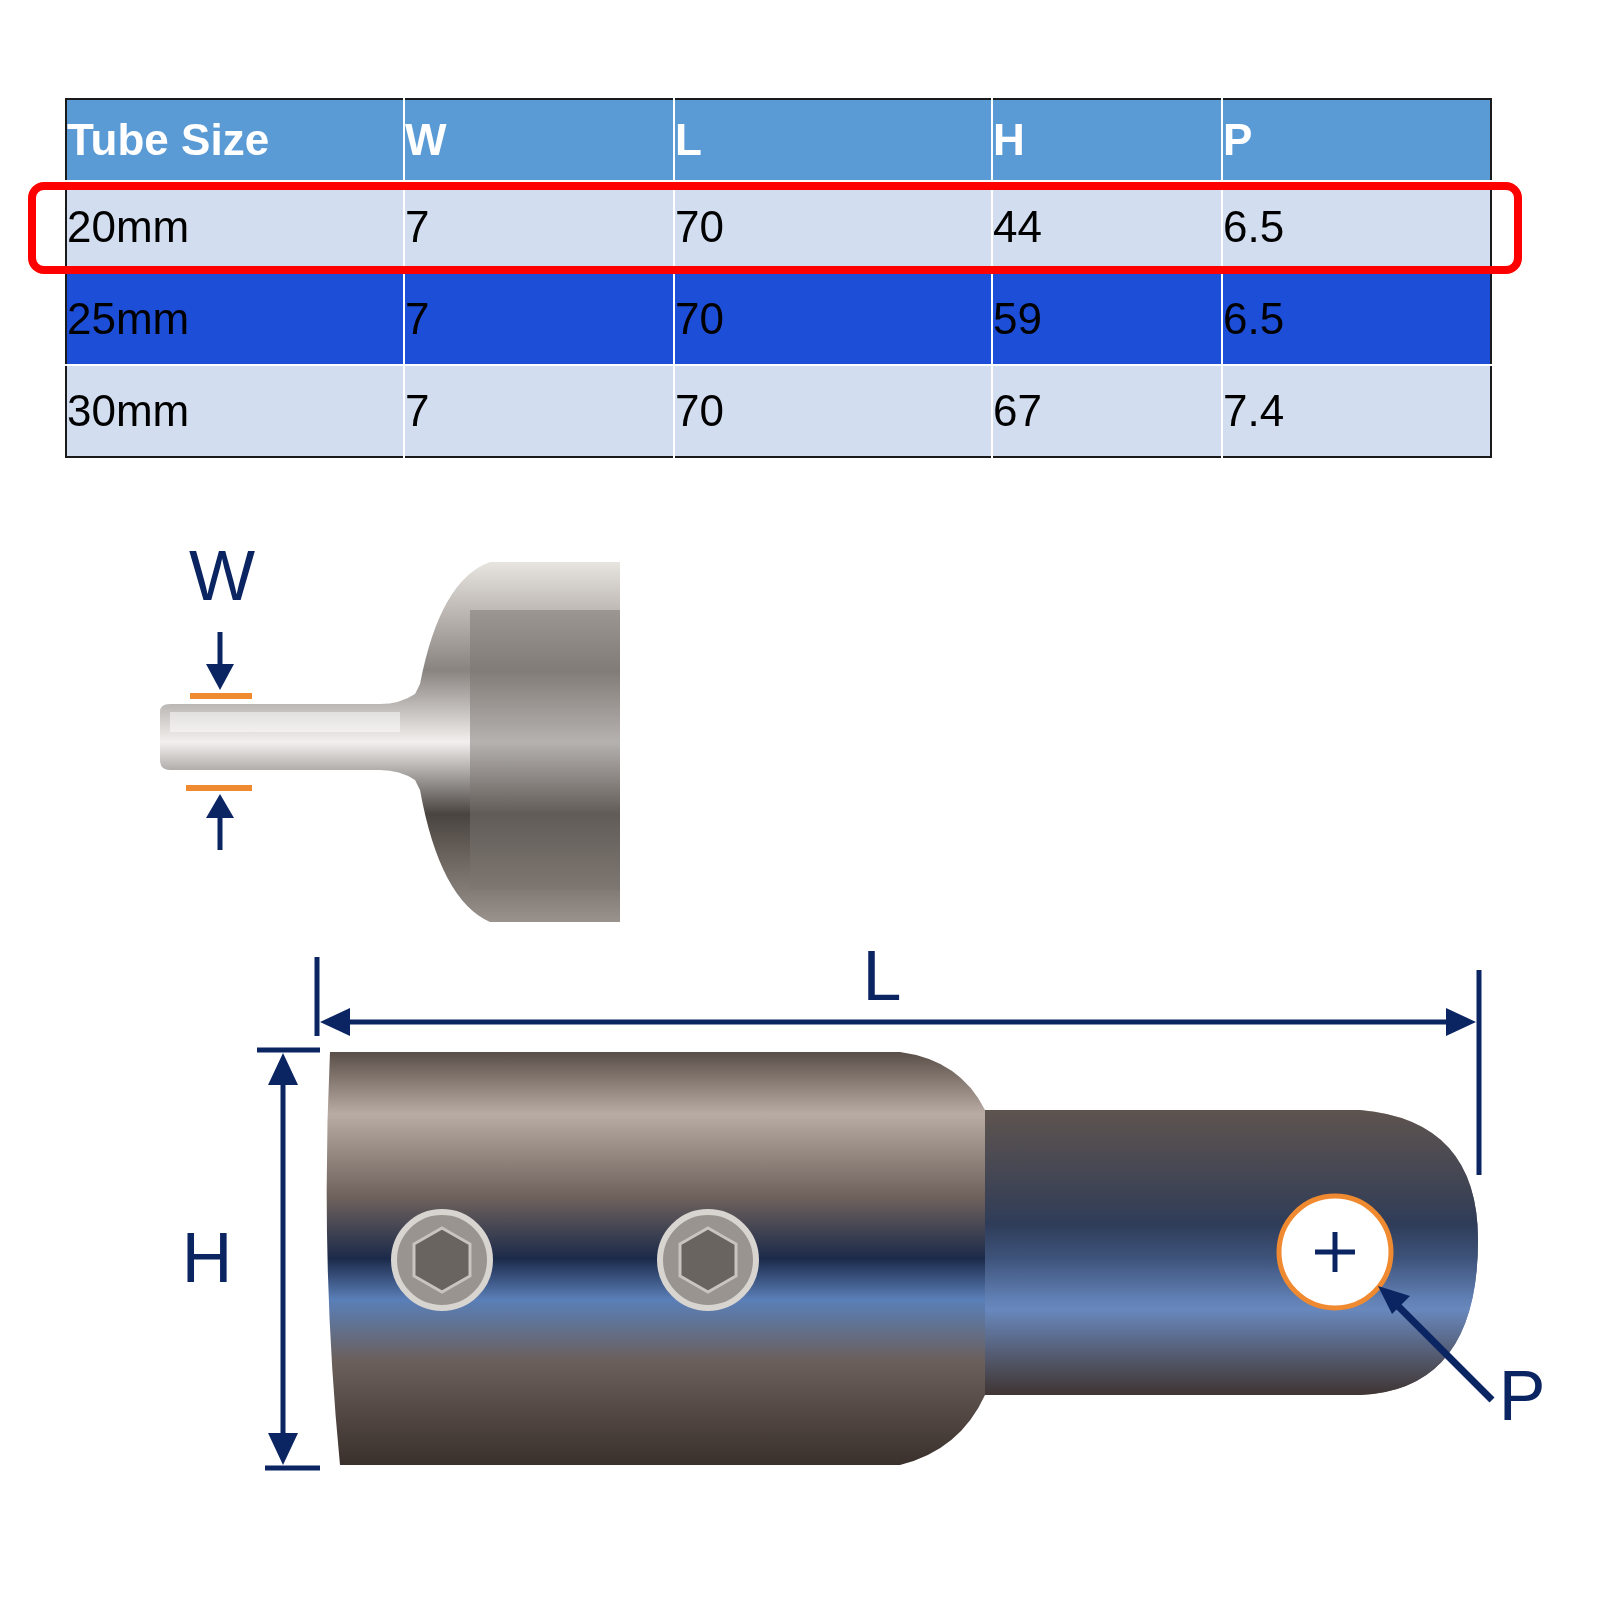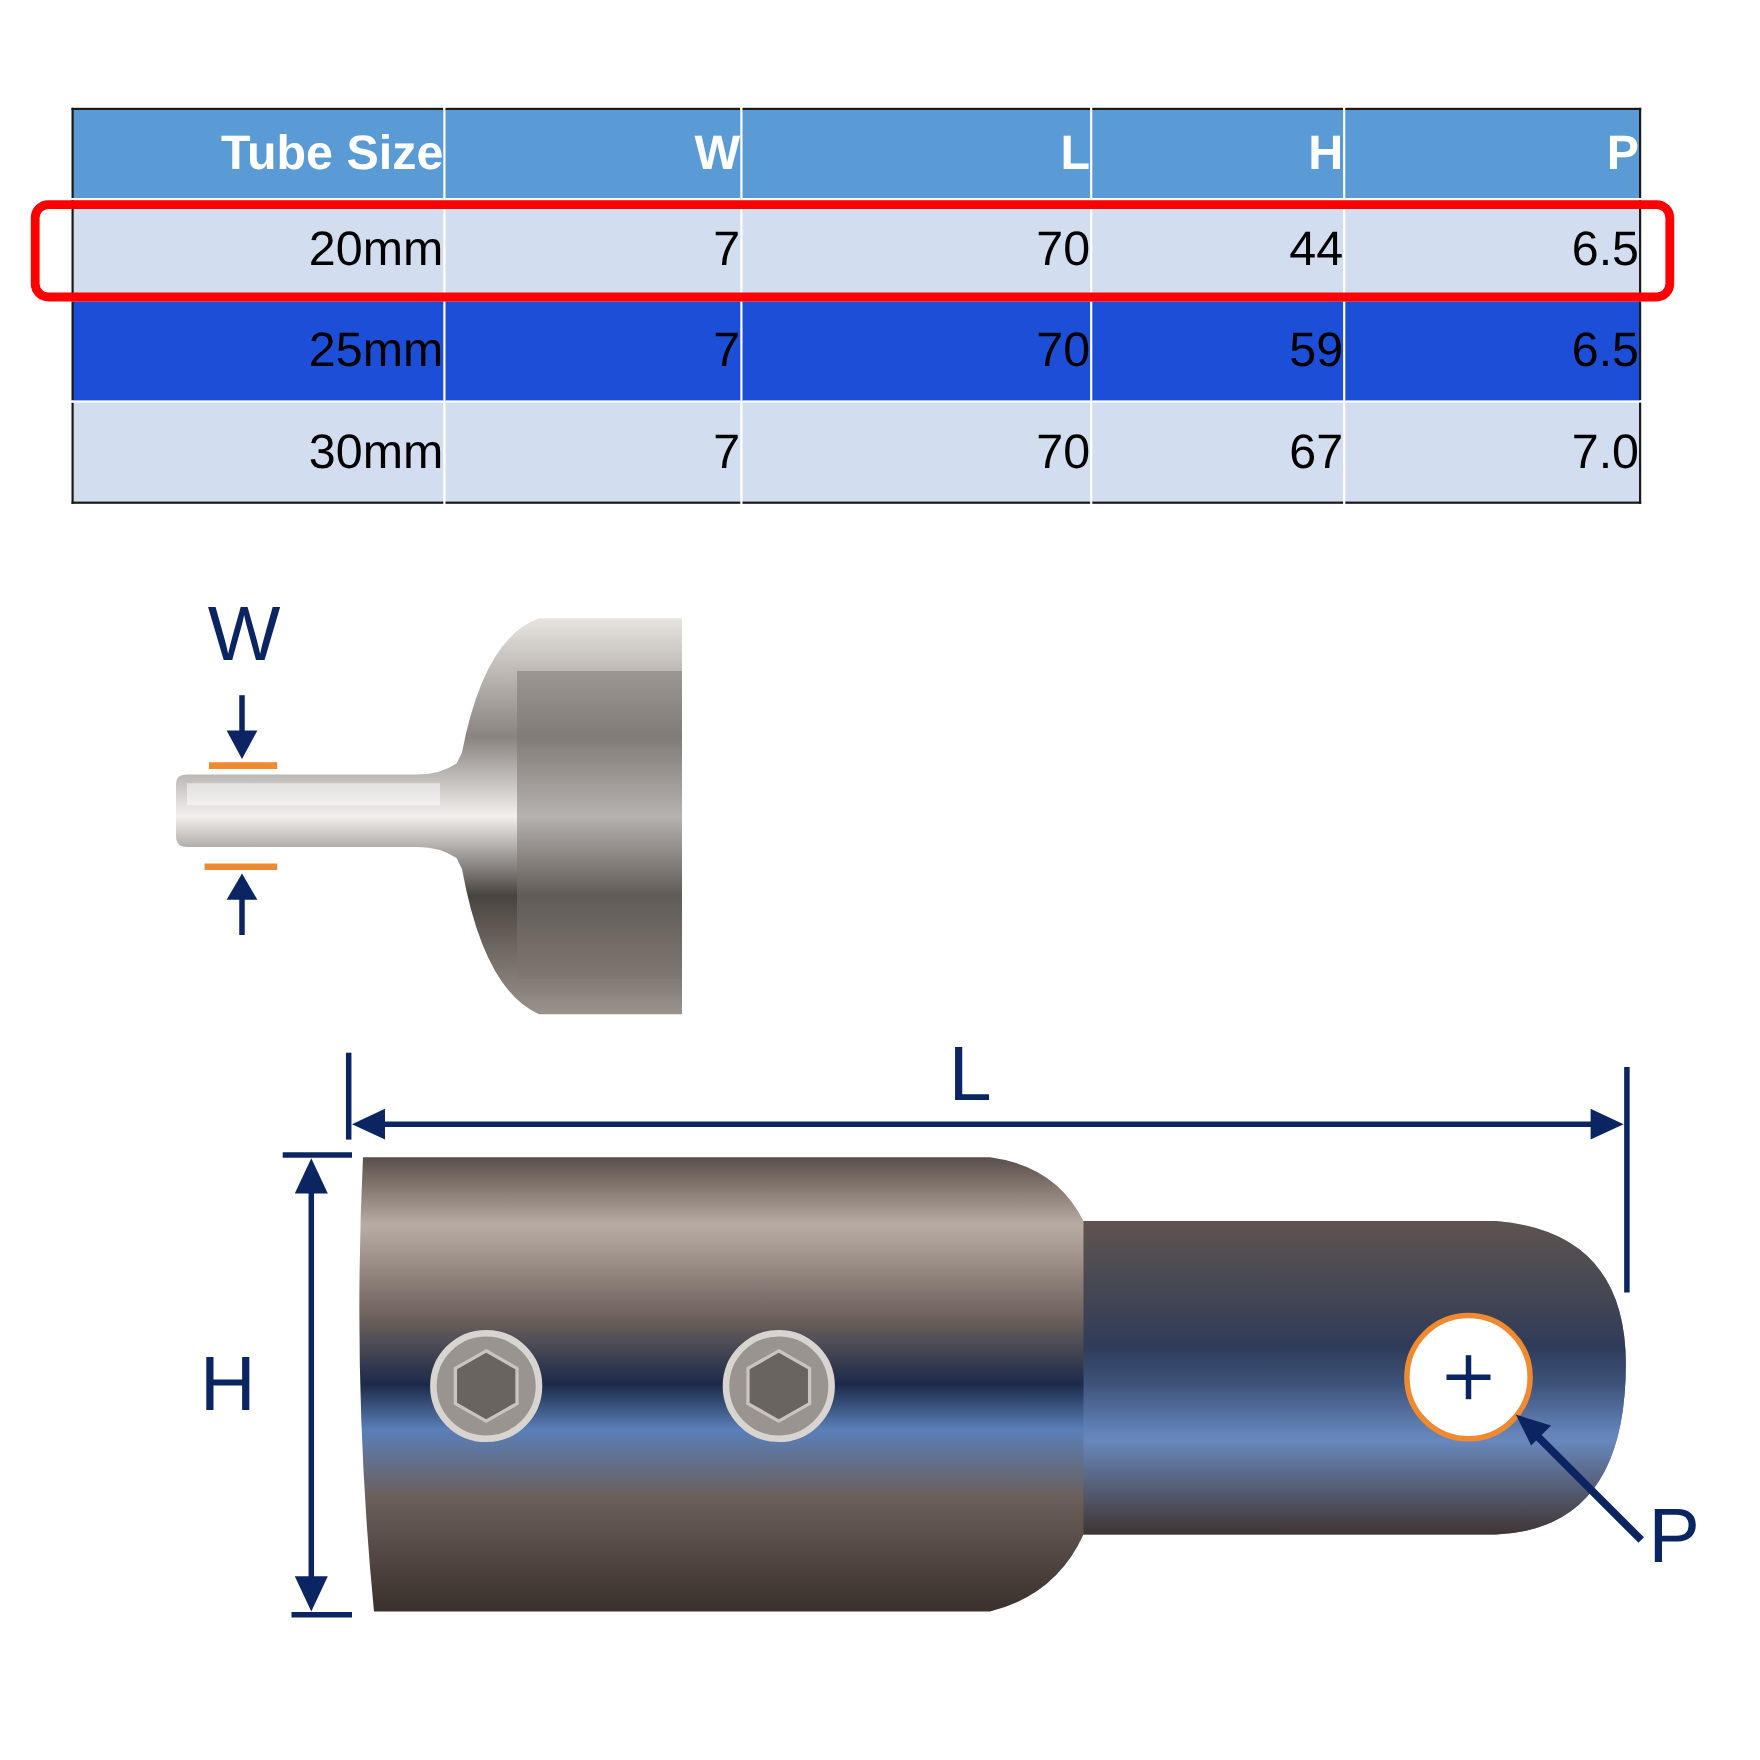--- a/index.html
+++ b/index.html
@@ -1,18 +1,18 @@
 <!DOCTYPE html>
 <html><head>
 <meta charset="utf-8">
 <style>
   html, body { margin:0; padding:0; background:#ffffff; }
   body { width:1600px; height:1600px; position:relative; overflow:hidden; font-family:"Liberation Sans", "DejaVu Sans", sans-serif; }
   .spec-table { position:absolute; left:65px; top:98px; width:1427px; border:2px solid #1a1a1a; border-collapse:collapse; table-layout:fixed; }
-  .spec-table th, .spec-table td { text-align:right; border-right:2px solid #ffffff; padding:0; }
+  .spec-table th, .spec-table td { text-align:left; border-right:2px solid #ffffff; padding:0; }
   .spec-table th:last-child, .spec-table td:last-child { border-right:none; }
   .spec-table th { background:#5b9bd5; color:#ffffff; font-weight:bold; font-size:44px; height:80px; }
   .spec-table td { color:#000000; font-size:44px; height:90px; border-top:2px solid #ffffff; }
   .row-odd td { background:#d2ddef;margin-top:36px; }
   .row-even td { background:#1d4ed8; }
   .highlight { position:absolute; left:28px; top:182px; width:1494px; height:92px; border:8px solid #ff0000; border-radius:16px; box-sizing:border-box; }
   .diagram { position:absolute; left:0; top:500px; width:1600px; height:1100px; }
   .lbl { font-family:"Liberation Sans", sans-serif; fill:#0b2462; font-size:70px; }
 </style>
 </head>
@@ -41,21 +41,21 @@
       <td>7</td>
       <td>70</td>
       <td>59</td>
       <td>6.5</td>
     </tr>
     <tr class="row-odd">
       <td>30mm</td>
       <td>7</td>
       <td>70</td>
       <td>67</td>
-      <td>7.0</td>
+      <td>7.4</td>
     </tr>
   </tbody>
 </table>
 
 <div class="highlight"></div>
 
 <svg class="diagram" viewBox="0 500 1600 1100">
   <defs>
     <linearGradient id="steel" x1="0" y1="0" x2="0" y2="1">
       <stop offset="0" stop-color="#5a4e48"></stop>

